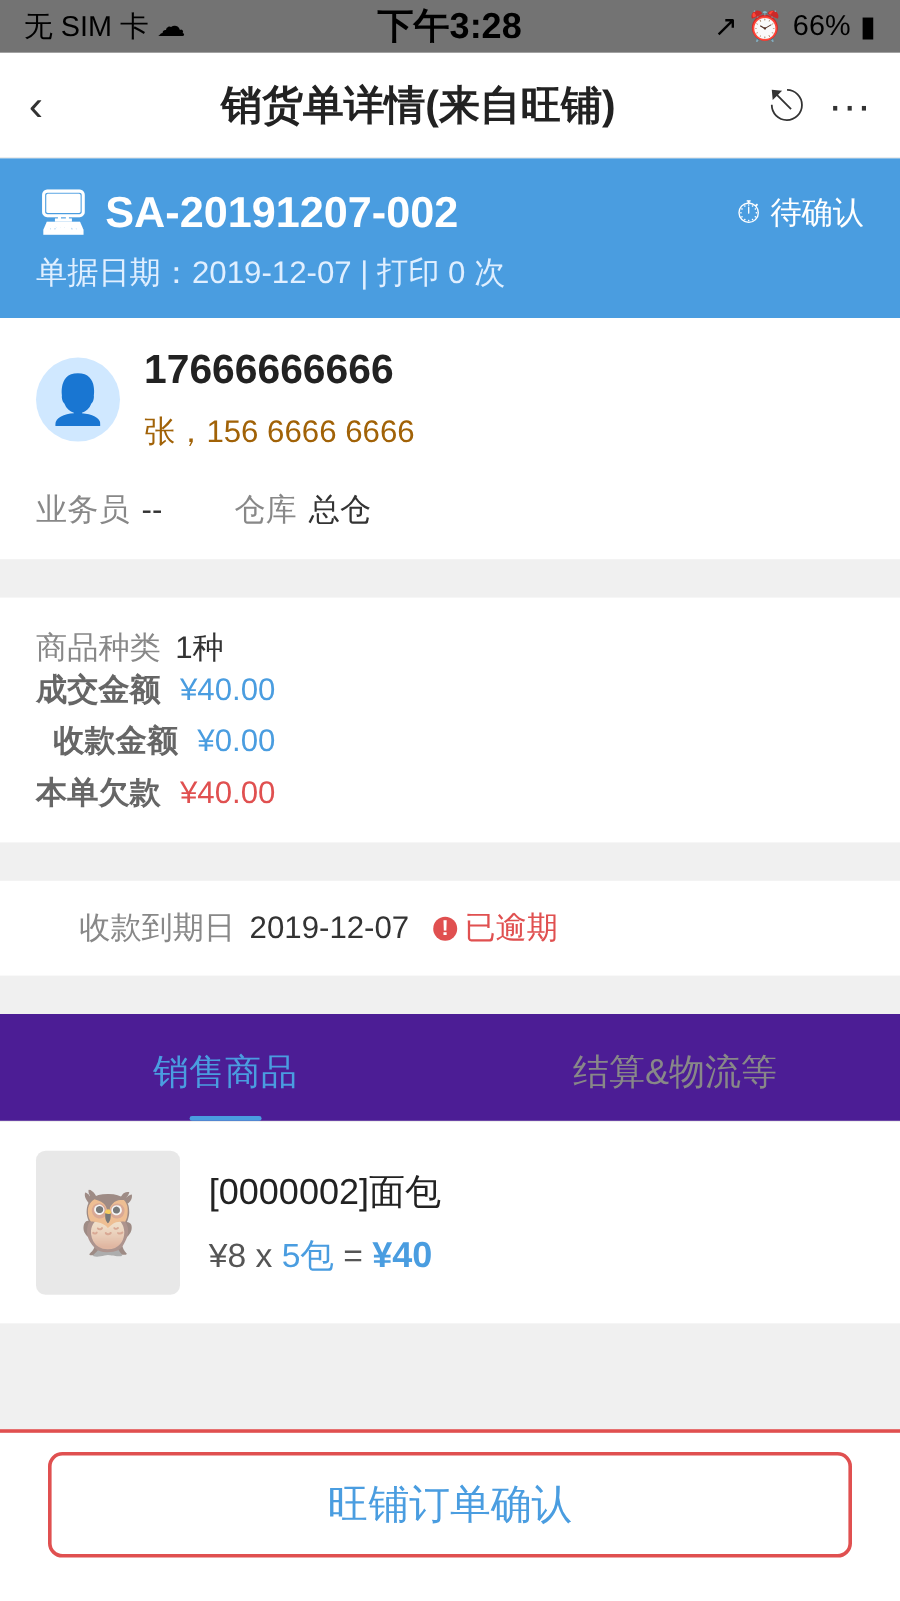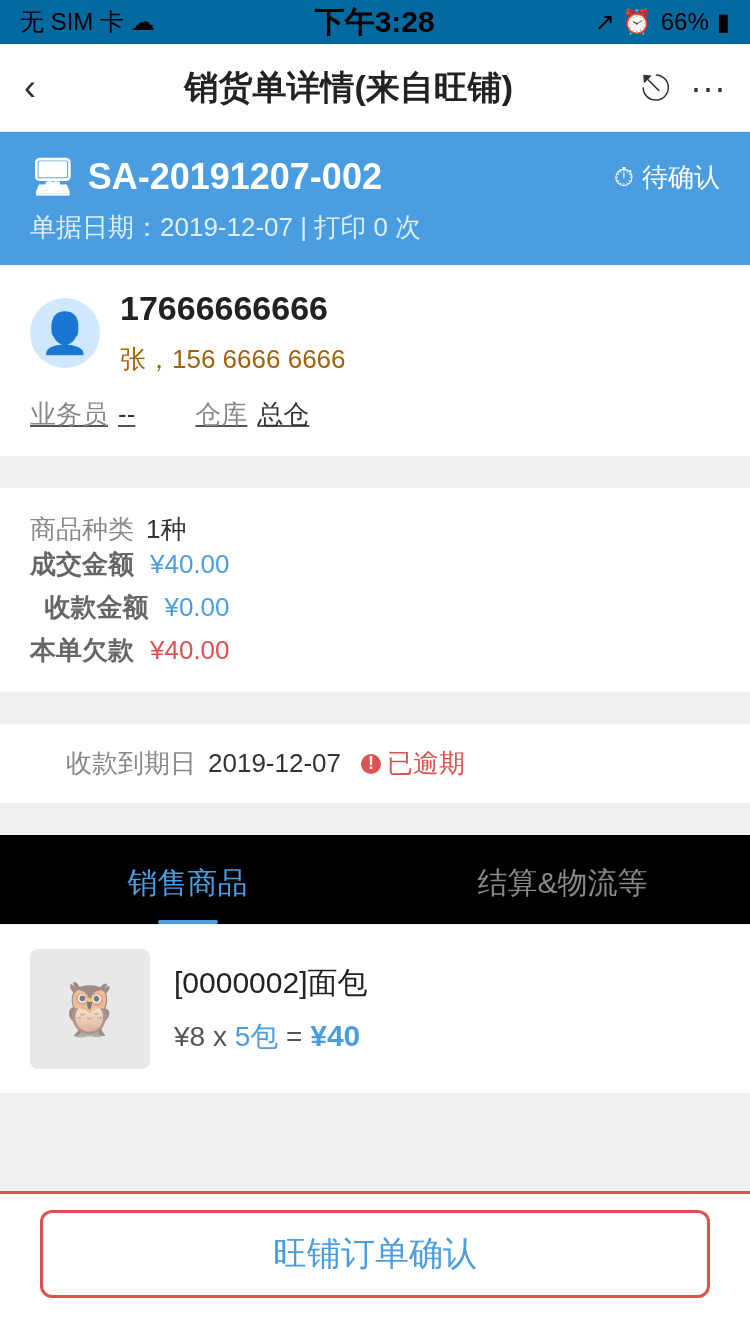--- a/index.html
+++ b/index.html
@@ -8,21 +8,21 @@
       width: 750px;
       min-height: 1334px;
       font-family: -apple-system, "PingFang SC", "Helvetica Neue", Arial, sans-serif;
       background: #f0f0f0;
       font-size: 28px;
     }
 
     
     .status-bar {
       height: 44px;
-      background: #0369a1;
+      background: #737373;
       display: flex;
       align-items: center;
       justify-content: space-between;
       padding: 0 20px;
       font-size: 24px;
       font-weight: 500;
     }
     .status-left { display: flex; align-items: center; gap: 10px; }
     .status-center { font-size: 30px; font-weight: 600; }
     .status-right { display: flex; align-items: center; gap: 8px; font-size: 24px; }
@@ -121,25 +121,24 @@
       font-weight: 600;
       color: #222;
     }
     .customer-detail {
       font-size: 26px;
       color: #a16207;
       margin-top: 14px;
     }
     .customer-meta {
       display: flex;
-      margin-top: 20px;
+      margin-top: 30px;
       font-size: 26px;
       color: #555;
       gap: 60px;
-      text-decoration: underline;
     }
     .meta-item { display: flex; align-items: center; gap: 10px; }
     .meta-label { color: #888; }
     .meta-value { color: #333; }
 
     
     .stats-section {
       background: #fff;
       margin-bottom: 16px;
       padding: 24px 30px;
@@ -201,21 +200,21 @@
       display: flex;
       align-items: center;
       justify-content: center;
       color: white;
       font-size: 18px;
       font-weight: bold;
     }
 
     
     .tabs-section {
-      background: #000000;
+      background: #4c1d95;
       margin-bottom: 0;
     }
     .tabs-row {
       display: flex;
       border-bottom: 1px solid #eee;
     }
     .tab {
       flex: 1;
       text-align: center;
       padding: 28px 0 20px;

